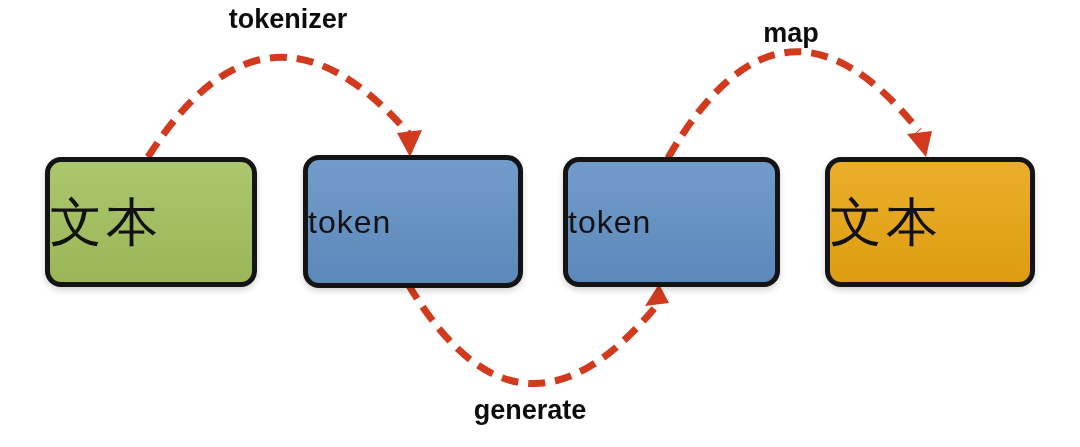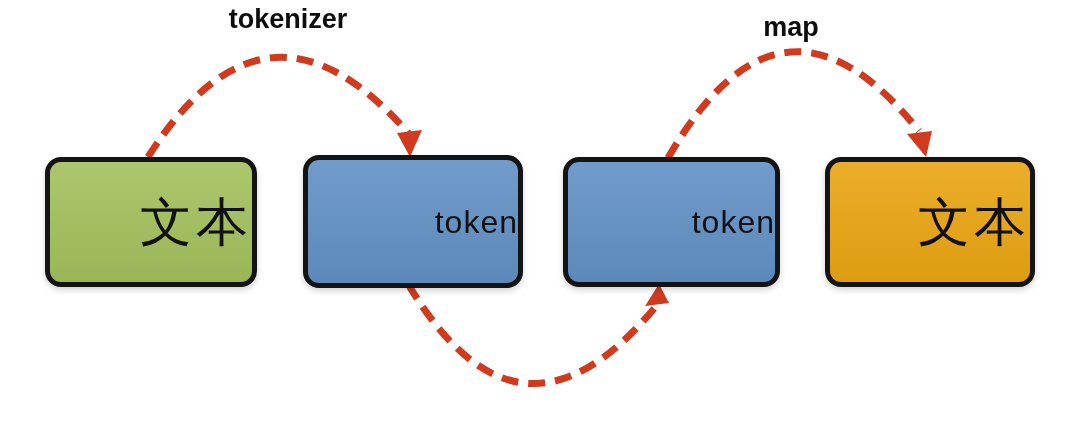--- a/index.html
+++ b/index.html
@@ -23,21 +23,21 @@
     height: 447px;
     pointer-events: none;
   }
   .node {
     position: absolute;
     border: 5px solid #141414;
     border-radius: 16px;
     box-sizing: border-box;
     display: flex;
     align-items: center;
-    justify-content: flex-end;
+    justify-content: flex-start;
     box-shadow: 0 3px 6px rgba(0,0,0,0.18);
     background-image: linear-gradient(180deg, rgba(255,255,255,0.10), rgba(0,0,0,0.05));
   }
   .node-label {
     color: #121216;
     font-size: 32px;
     line-height: 1;
     letter-spacing: 1px;
     white-space: nowrap;
   }
@@ -52,21 +52,21 @@
   .node-text-output { left: 825px; top: 157px; width: 210px; height: 130px; }
   .edge-label {
     position: absolute;
     transform: translateX(-50%);
     font-weight: 700;
     font-size: 27px;
     color: #0d0d0d;
     white-space: nowrap;
   }
   .edge-label-tokenizer { left: 272px; top: 4px; margin-left: 16px; }
-  .edge-label-map       { left: 791px; top: 12px; }
+  .edge-label-map       { left: 791px; top: 18px; }
   .edge-label-generate  { left: 530px; top: 395px; }
 </style>
 </head>
 <body>
 
 <div class="stage">
 
   <svg class="arrows-layer" viewBox="0 0 1080 447" xmlns="http://www.w3.org/2000/svg">
 
     <path d="M 148 157 Q 267 -30 409 134" fill="none" stroke="#d23a1e" stroke-width="7" stroke-dasharray="17 10" stroke-linecap="butt"></path>
@@ -90,16 +90,17 @@
   <div class="node node-token-2" style="background-color: rgb(97, 144, 196);">
     <span class="node-label">token</span>
   </div>
 
   <div class="node node-text-output" style="background-color: rgb(233, 165, 18);">
     <span class="node-label cjk">文本</span>
   </div>
 
   <div class="edge-label edge-label-tokenizer">tokenizer</div>
 
+  <div class="edge-label edge-label-generate">generate</div>
 
   <div class="edge-label edge-label-map">map</div>
 
 </div>
 
 </body></html>

